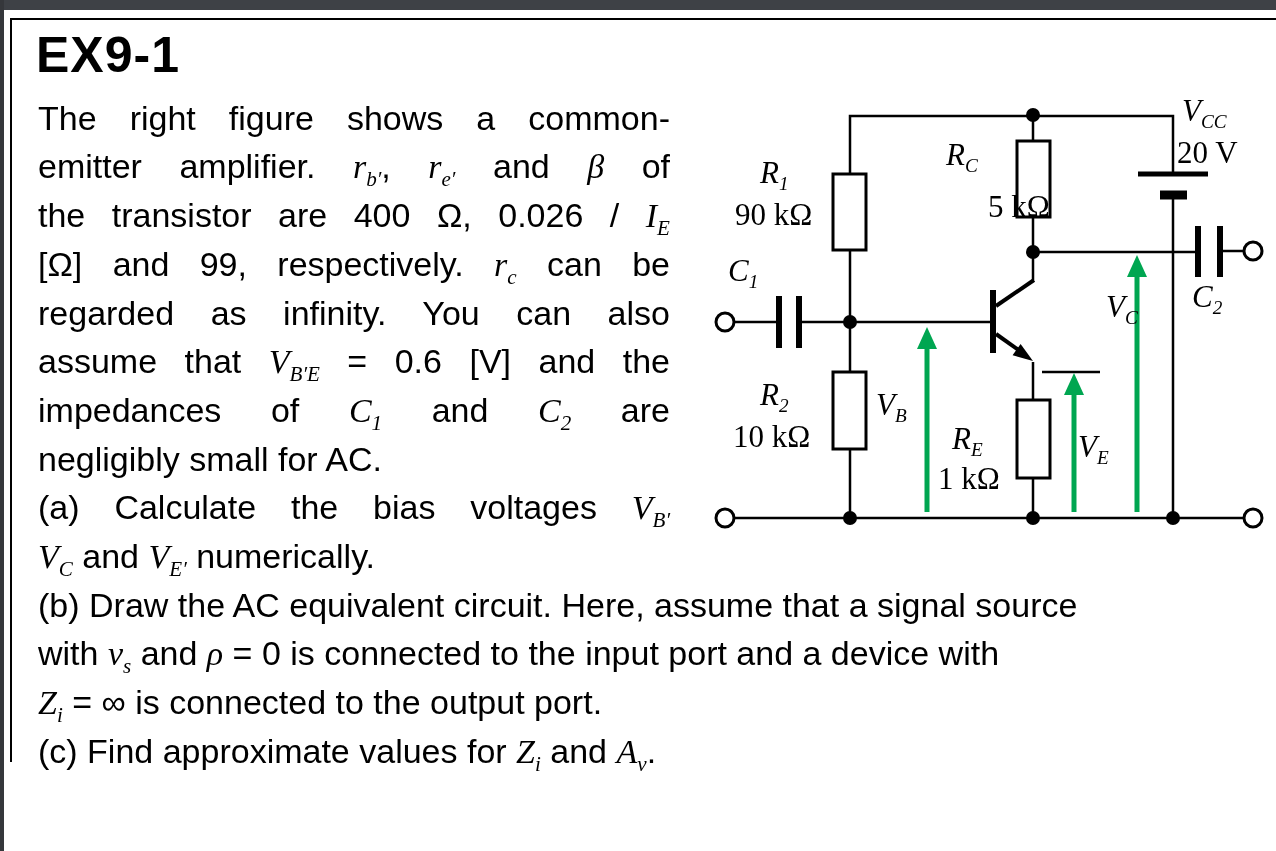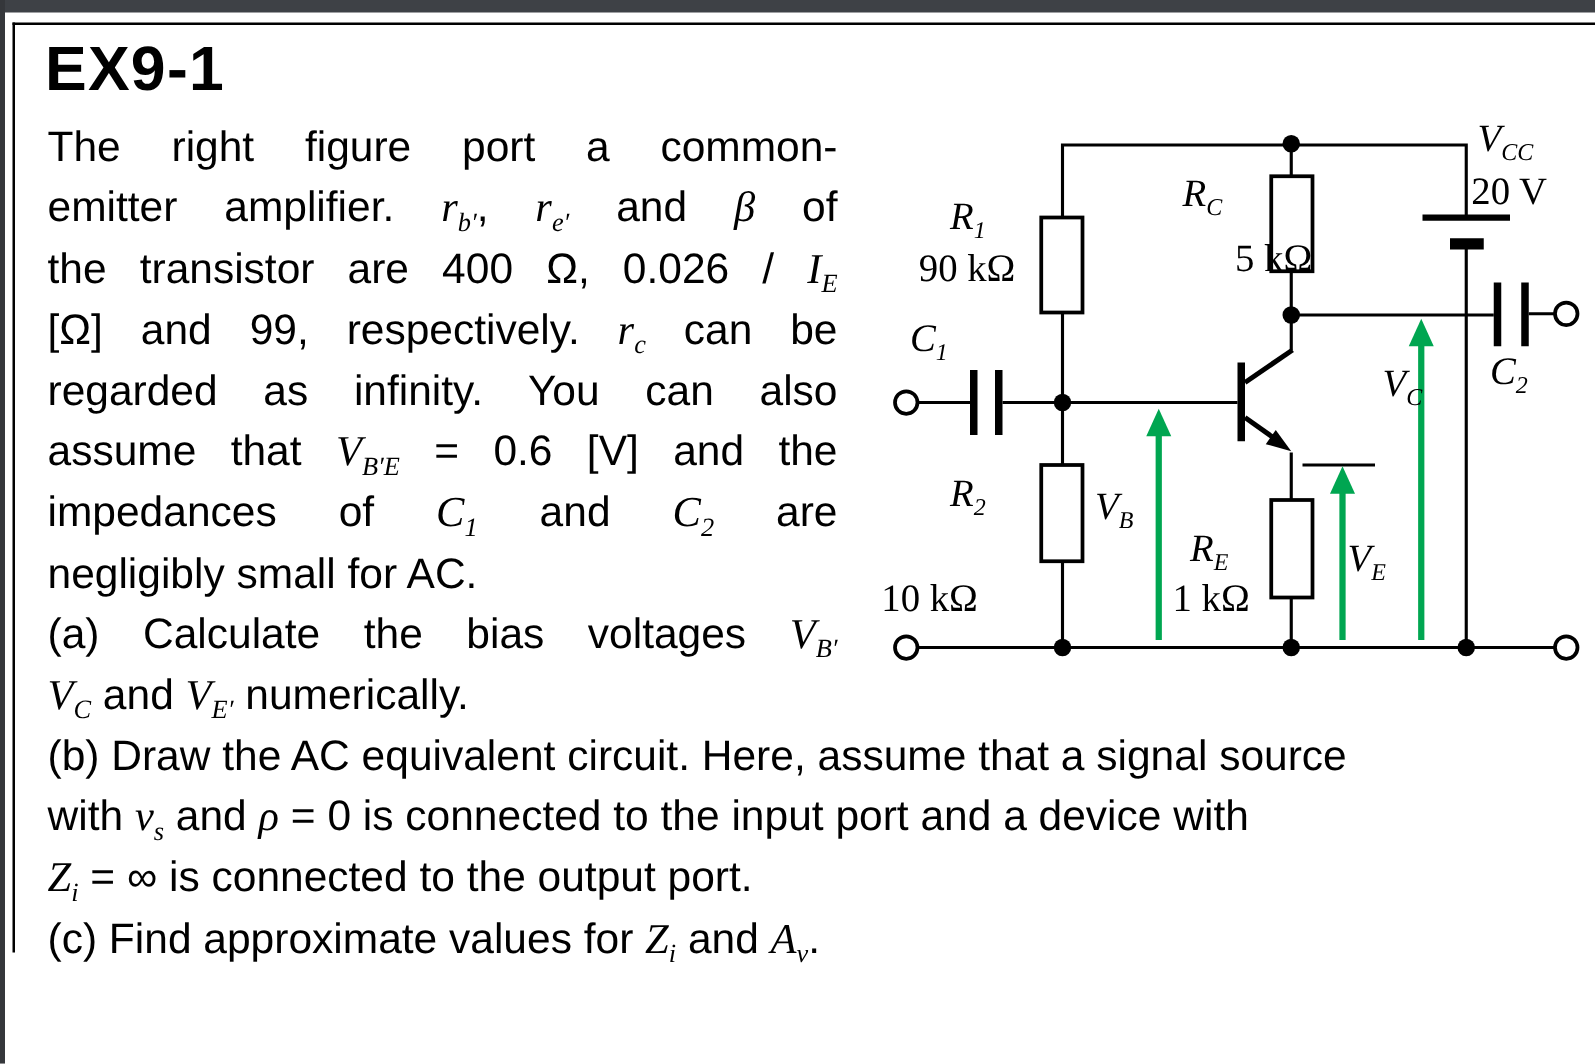--- a/index.html
+++ b/index.html
@@ -30,21 +30,21 @@
 </head>
 <body>
 
 <div class="top-bar"></div>
 <div class="left-strip"></div>
 <div class="slide-border"></div>
 
 <div class="page-title">EX9-1</div>
 
 <div class="problem">
-    <div class="pline just"><span>The right figure port a common-</span></div>
+    <div class="pline just"><span>The right figure shows a common-</span></div>
     <div class="pline just"><span>emitter amplifier. </span><span class="mvar">r</span><sub>b′</sub><span>, </span><span class="mvar">r</span><sub>e′</sub><span> and </span><span class="mvar">β</span><span> of</span></div>
     <div class="pline just"><span>the transistor are 400 Ω, 0.026 / </span><span class="mvar">I</span><sub>E</sub></div>
     <div class="pline just"><span>[Ω] and 99, respectively. </span><span class="mvar">r</span><sub>c</sub><span> can be</span></div>
     <div class="pline just"><span>regarded as infinity. You can also</span></div>
     <div class="pline just"><span>assume that </span><span class="mvar">V</span><sub>B′E</sub><span> = 0.6 [V] and the</span></div>
     <div class="pline just"><span>impedances of </span><span class="mvar">C</span><sub>1</sub><span> and </span><span class="mvar">C</span><sub>2</sub><span> are</span></div>
     <div class="pline"><span>negligibly small for AC.</span></div>
     <div class="pline just"><span>(a) Calculate the bias voltages </span><span class="mvar">V</span><sub>B′</sub></div>
     <div class="pline"><span class="mvar">V</span><sub>C</sub><span> and </span><span class="mvar">V</span><sub>E′</sub><span> numerically.</span></div>
     <div class="pline wide"><span>(b) Draw the AC equivalent circuit. Here, assume that a signal source</span></div>
@@ -120,21 +120,21 @@
       <polygon points="1137,255 1127,277 1147,277"></polygon>
     </g>
   </svg>
 
   <div class="clabel" style="left:760px;top:156px;"><span>R</span><sub>1</sub></div>
   <div class="cvalue" style="left:735px;top:198px;">90 kΩ</div>
 
   <div class="clabel" style="left:728px;top:254px;"><span>C</span><sub>1</sub></div>
 
   <div class="clabel" style="left:760px;top:378px;"><span>R</span><sub>2</sub></div>
-  <div class="cvalue" style="left:705px;top:420px;margin-top:42px;">10 kΩ</div>
+  <div class="cvalue" style="left:733px;top:420px;">10 kΩ</div>
 
   <div class="clabel" style="left:946px;top:138px;"><span>R</span><sub>C</sub></div>
   <div class="cvalue" style="left:988px;top:190px;">5 kΩ</div>
 
   <div class="clabel" style="left:952px;top:422px;"><span>R</span><sub>E</sub></div>
   <div class="cvalue" style="left:938px;top:462px;">1 kΩ</div>
 
   <div class="clabel" style="left:1182px;top:94px;"><span>V</span><sub>CC</sub></div>
   <div class="cvalue" style="left:1177px;top:136px;">20 V</div>
 

